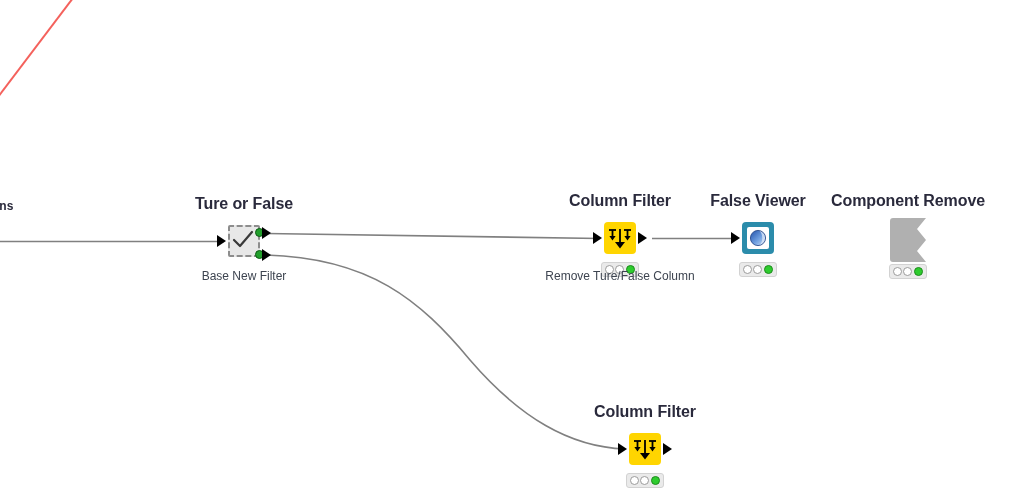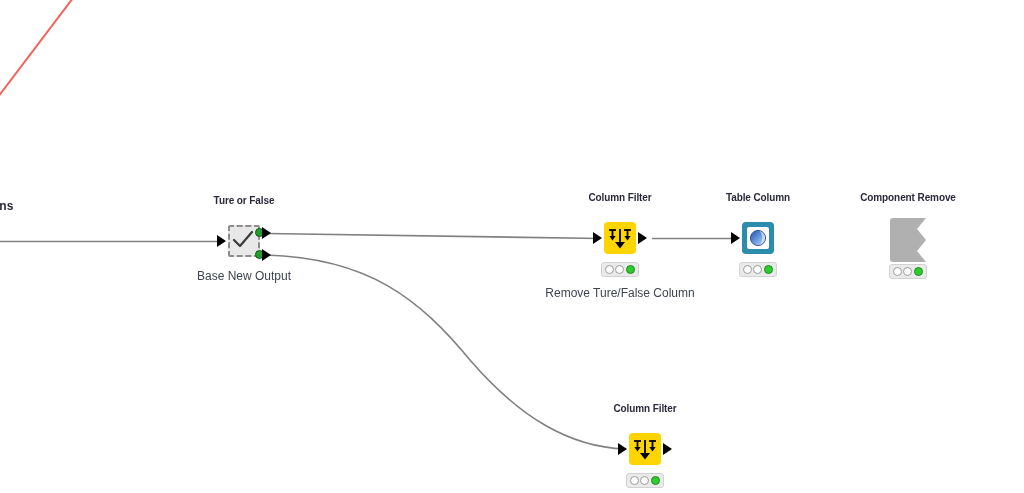--- a/index.html
+++ b/index.html
@@ -27,36 +27,36 @@
   .node {
     position:absolute;
     width:0; height:0;
   }
   .node-title {
     position:absolute;
     left:50%;
     transform:translateX(-50%);
     top:-30px;
     white-space:nowrap;
-    font-size:10px;
+    font-size:16px;
     font-weight:bold;
     color:#2a2a3c;
     letter-spacing:-0.1px;
   }
   .node-sub {
     position:absolute;
     left:50%;
     transform:translateX(-50%);
     top:44px;
     white-space:nowrap;
     font-size:12px;
     font-weight:normal;
     color:#3d4450;
   }
-  .node-sub.far { top:64px; }
+  .node-sub.far { top:47px; }
 
   
   .body {
     position:absolute;
     left:-16px; top:0;
     width:32px; height:32px;
   }
   .body.yellow {
     background:#ffd500;
     border-radius:4px;
@@ -177,21 +177,21 @@
       </svg>
     </div>
 
     <div class="port-tri" style="left:-27px; top:10px;"></div>
 
     <div class="port-circle" style="left:11px; top:3px;"></div>
     <div class="port-tri" style="left:18px; top:2px;"></div>
     <div class="port-circle" style="left:11px; top:25px;"></div>
     <div class="port-tri" style="left:18px; top:24px;"></div>
 
-    <div class="node-sub">Base New Output</div>
+    <div class="node-sub">Base New Filter</div>
   </div>
 
   <div class="node" style="left:620px; top:222px;">
 
     <div class="node-title">Column Filter</div>
 
     <div class="body yellow">
       <svg class="icf" viewBox="0 0 32 32">
         <g stroke="#000000" stroke-width="1.8" fill="none" stroke-linecap="butt">
           <line x1="5" y1="8" x2="12" y2="8"></line>
@@ -213,21 +213,21 @@
       <span class="lamp"></span>
       <span class="lamp"></span>
       <span class="lamp on"></span>
     </div>
 
     <div class="node-sub far">Remove Ture/False Column</div>
   </div>
 
   <div class="node" style="left:758px; top:222px;">
 
-    <div class="node-title">Table Column</div>
+    <div class="node-title">False Viewer</div>
 
     <div class="body teal">
       <div class="itv">
         <svg class="itv-inner" viewBox="0 0 22 22">
           <defs>
             <linearGradient id="gvw" x1="0" y1="0" x2="1" y2="1">
               <stop offset="0%" stop-color="#1f4fa8"></stop>
               <stop offset="55%" stop-color="#6f9fe0"></stop>
               <stop offset="100%" stop-color="#cfe2f7"></stop>
             </linearGradient>

